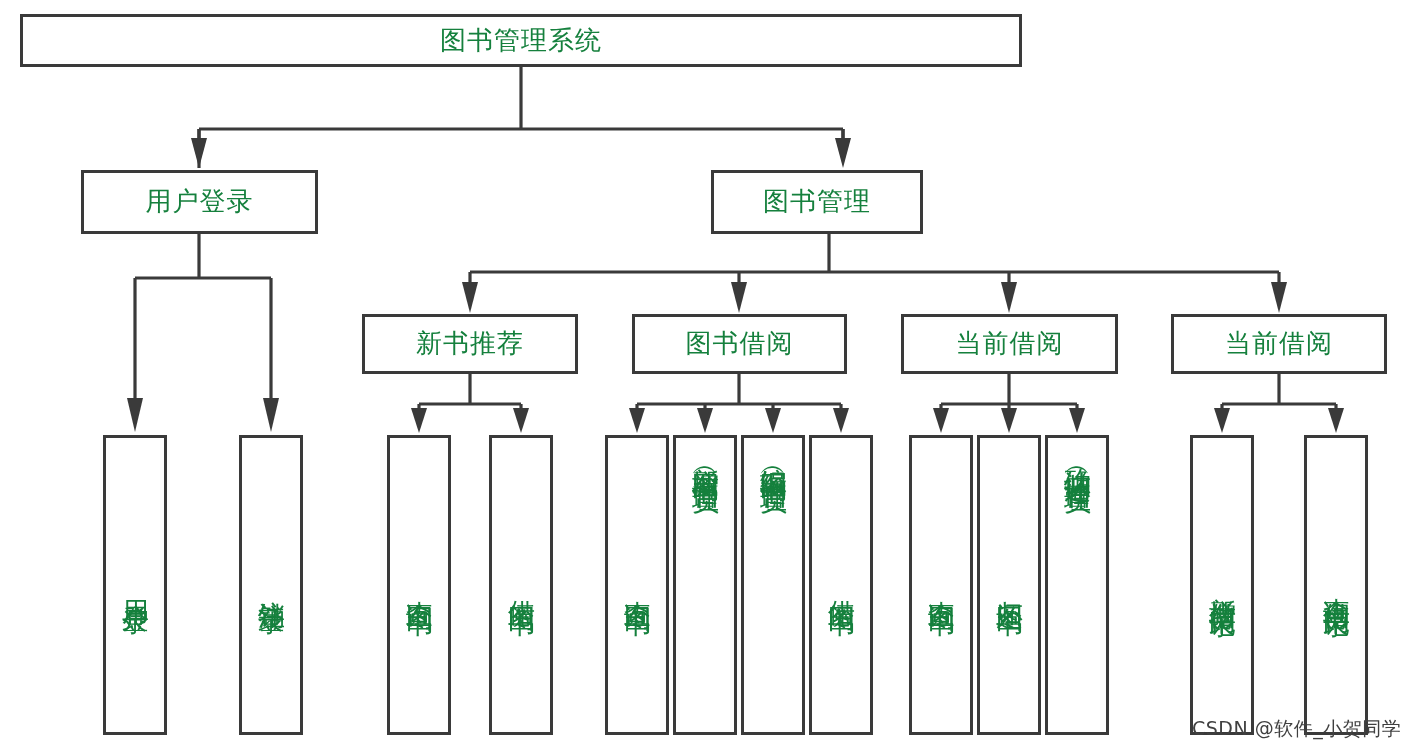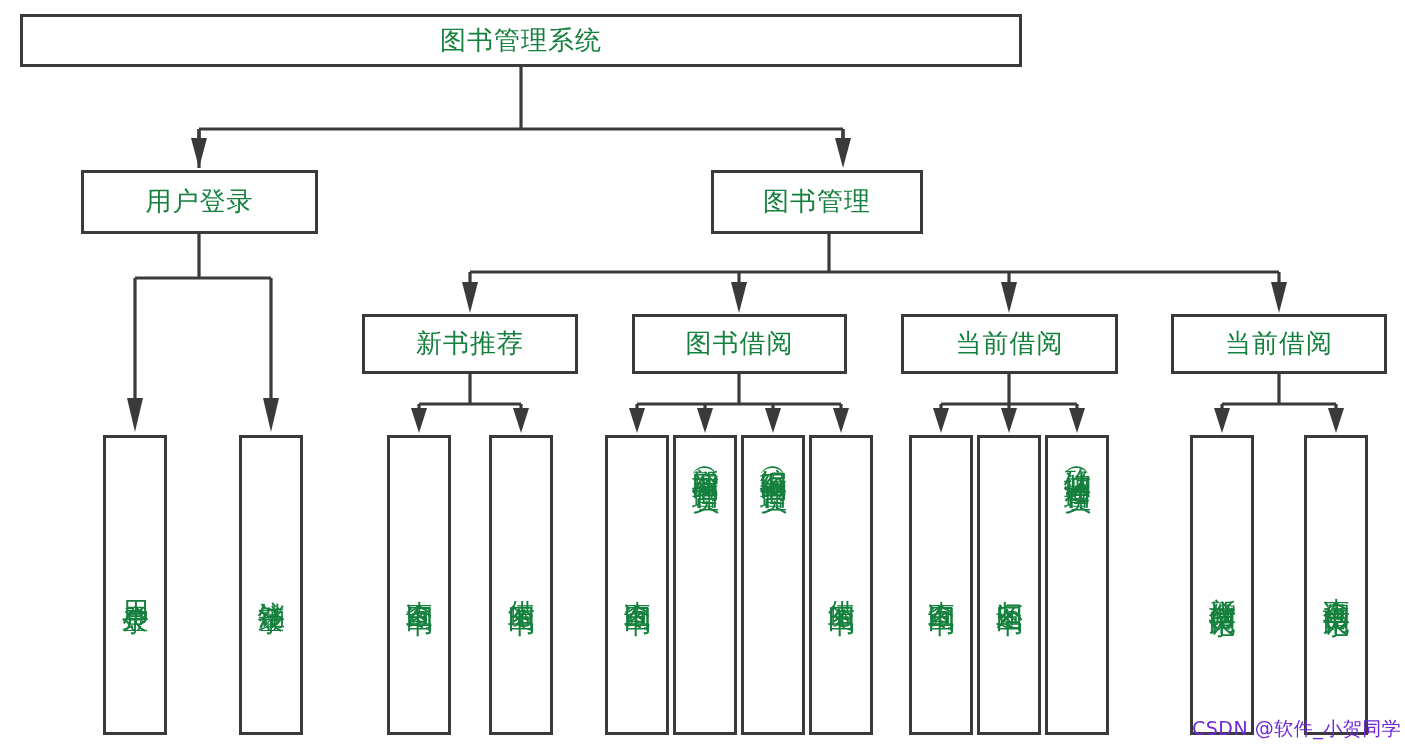--- a/index.html
+++ b/index.html
@@ -56,21 +56,21 @@
     white-space: nowrap;
     text-align: start;
   }
   .node.leaf.center-v {
     align-items: center;
     padding-top: 0;
   }
   .watermark {
     position: absolute;
     font-size: 19px;
-    color: #6d28d9;
+    color: #404040;
     white-space: nowrap;
     letter-spacing: 0.5px;
     pointer-events: none;
   }
 </style>
 </head>
 <body>
 
 <div id="canvas">
 

